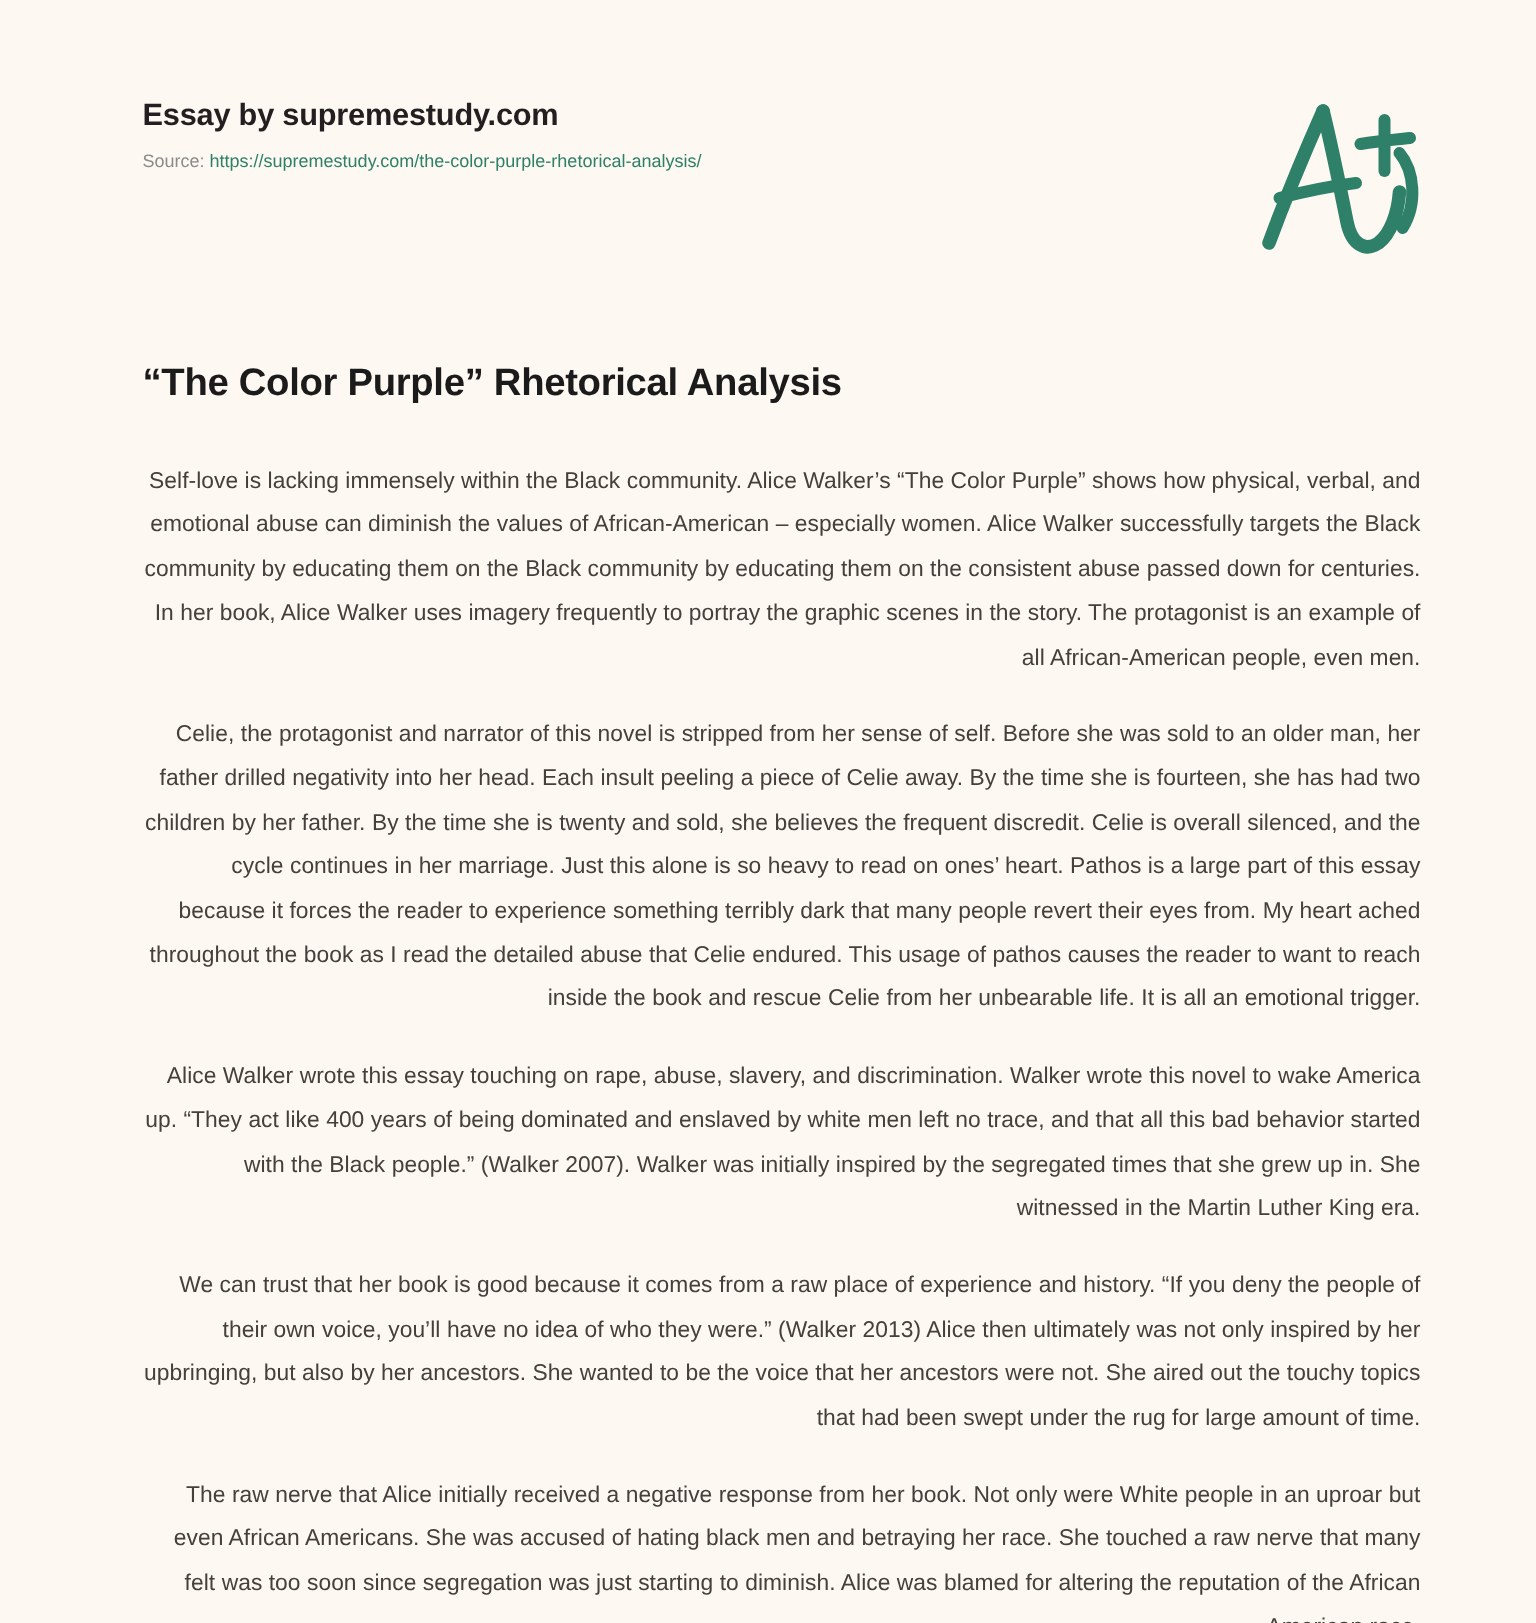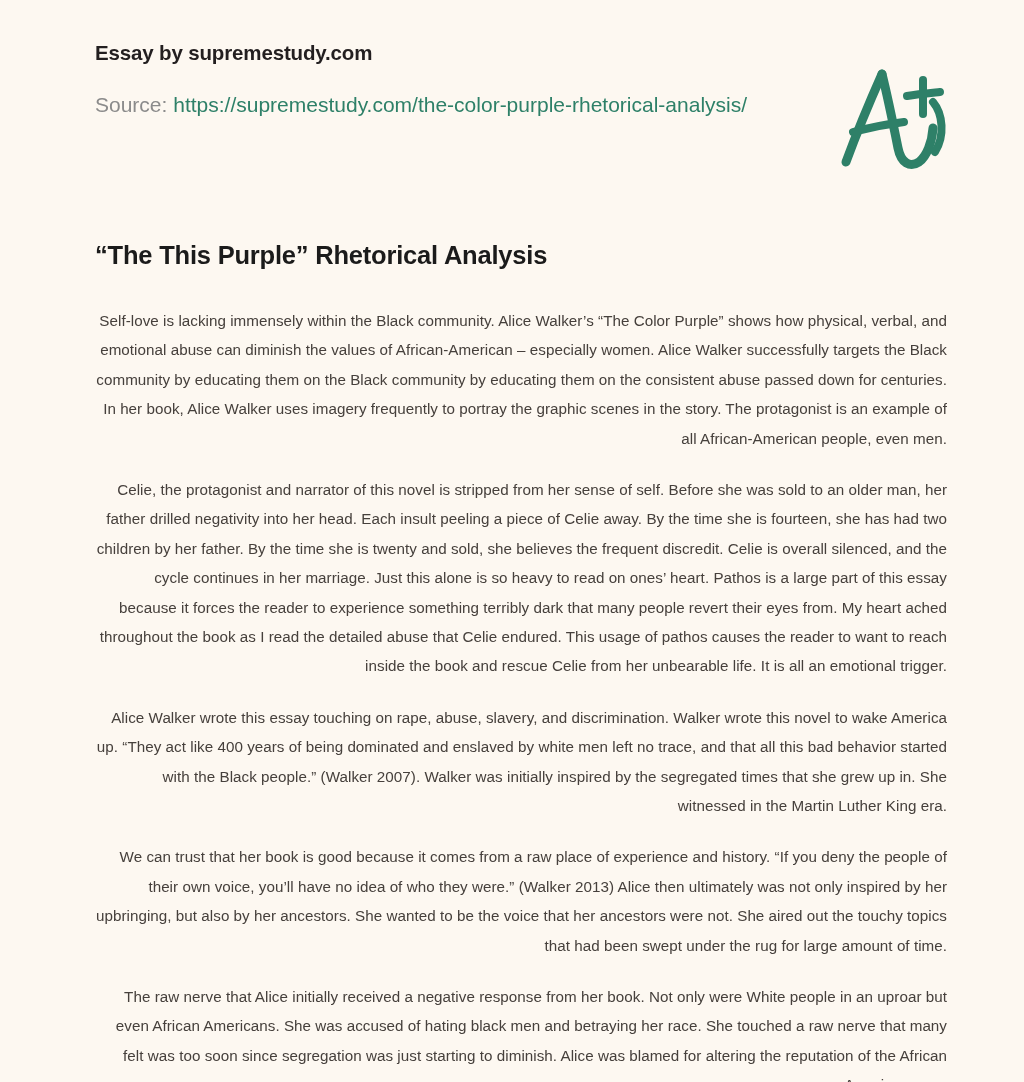--- a/index.html
+++ b/index.html
@@ -19,38 +19,38 @@
     position: relative;
     width: 1024px;
     height: 1082px;
     box-sizing: border-box;
   }
 
   
   .header {
     position: absolute;
     left: 95px;
-    top: 36px;
+    top: 60px;
     width: 860px;
     height: 130px;
   }
 
   .byline {
     font-size: 20.5px;
     font-weight: bold;
     color: #231f20;
     letter-spacing: -0.15px;
     line-height: 1.2;
     margin: 0;
     padding-top: 5px;
   }
 
   .source-line {
-    margin-top: 25px;
-    font-size: 21px;
+    margin-top: 10px;
+    font-size: 12px;
     color: #8a8a8a;
     line-height: 1.3;
     white-space: nowrap;
   }
 
   .source-label {
     color: #8b8b8b;
   }
 
   .source-url {
@@ -128,21 +128,21 @@
         <path d="M93 18 C93 30, 93 42, 93 52" stroke-width="8"></path>
 
         <path d="M77 34 C88 32, 100 31, 110 30" stroke-width="8"></path>
 
         <path d="M103 40 C113 52, 115 74, 105 90" stroke-width="8"></path>
       </g>
     </svg>
   </div>
 
   <div class="article">
-    <h1 class="article-title">“The This Purple” Rhetorical Analysis</h1>
+    <h1 class="article-title">“The Color Purple” Rhetorical Analysis</h1>
     <div class="article-body">
         <p>Self-love is lacking immensely within the Black community. Alice Walker’s “The Color Purple” shows how physical, verbal, and emotional abuse can diminish the values of African-American – especially women. Alice Walker successfully targets the Black community by educating them on the Black community by educating them on the consistent abuse passed down for centuries. In her book, Alice Walker uses imagery frequently to portray the graphic scenes in the story. The protagonist is an example of all African-American people, even men.</p>
         <p>Celie, the protagonist and narrator of this novel is stripped from her sense of self. Before she was sold to an older man, her father drilled negativity into her head. Each insult peeling a piece of Celie away. By the time she is fourteen, she has had two children by her father. By the time she is twenty and sold, she believes the frequent discredit. Celie is overall silenced, and the cycle continues in her marriage. Just this alone is so heavy to read on ones’ heart. Pathos is a large part of this essay because it forces the reader to experience something terribly dark that many people revert their eyes from. My heart ached throughout the book as I read the detailed abuse that Celie endured. This usage of pathos causes the reader to want to reach inside the book and rescue Celie from her unbearable life. It is all an emotional trigger.</p>
         <p>Alice Walker wrote this essay touching on rape, abuse, slavery, and discrimination. Walker wrote this novel to wake America up. “They act like 400 years of being dominated and enslaved by white men left no trace, and that all this bad behavior started with the Black people.” (Walker 2007). Walker was initially inspired by the segregated times that she grew up in. She witnessed in the Martin Luther King era.</p>
         <p>We can trust that her book is good because it comes from a raw place of experience and history. “If you deny the people of their own voice, you’ll have no idea of who they were.” (Walker 2013) Alice then ultimately was not only inspired by her upbringing, but also by her ancestors. She wanted to be the voice that her ancestors were not. She aired out the touchy topics that had been swept under the rug for large amount of time.</p>
         <p>The raw nerve that Alice initially received a negative response from her book. Not only were White people in an uproar but even African Americans. She was accused of hating black men and betraying her race. She touched a raw nerve that many felt was too soon since segregation was just starting to diminish. Alice was blamed for altering the reputation of the African American race.</p>
       </div>
   </div>
 
 </div>

